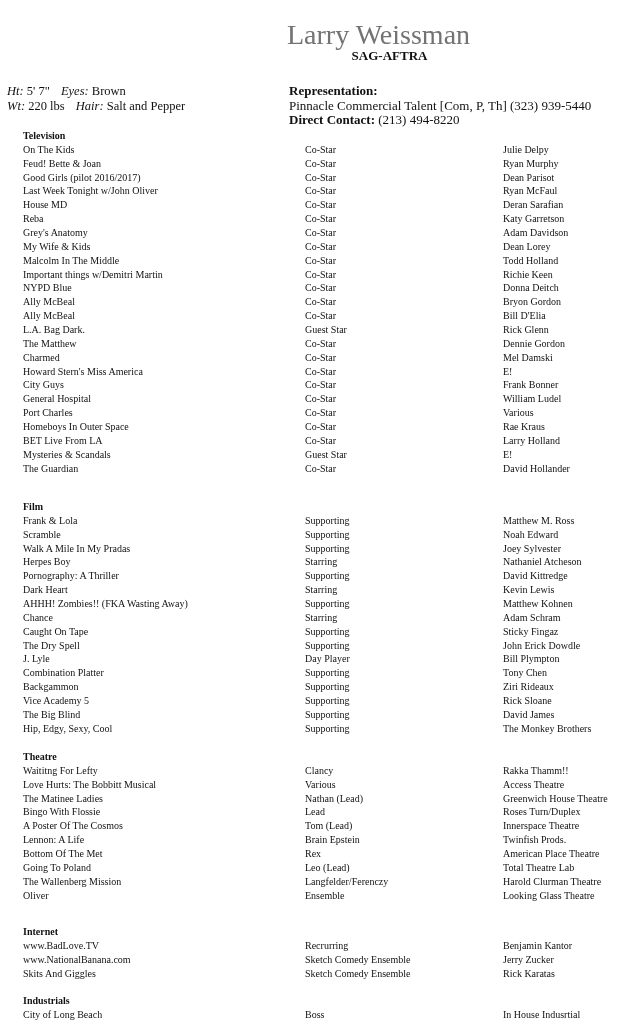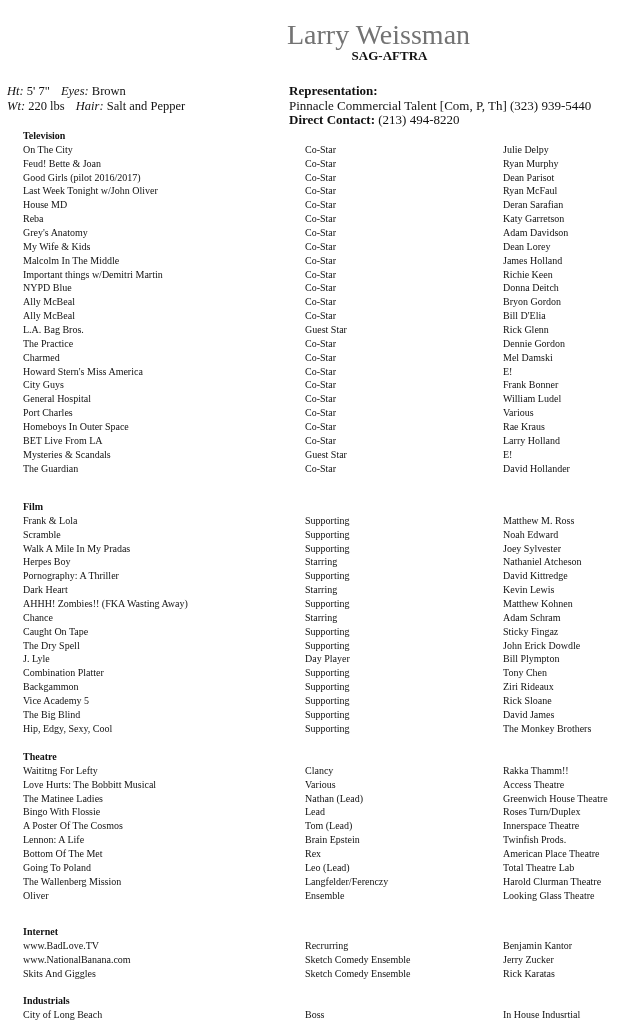--- a/index.html
+++ b/index.html
@@ -110,21 +110,21 @@
   <div>
     <b>Direct Contact:</b>
     <span>(213) 494-8220</span>
   </div>
 </div>
 
 <div id="sections">
     <div class="section" style="top: 129px;">
       <div class="section-title">Television</div>
       <div class="credit-row">
-        <span class="col-title">On The City</span>
+        <span class="col-title">On The Kids</span>
         <span class="col-role">Co-Star</span>
         <span class="col-director">Julie Delpy</span>
       </div>
       <div class="credit-row">
         <span class="col-title">Feud! Bette &amp; Joan</span>
         <span class="col-role">Co-Star</span>
         <span class="col-director">Ryan Murphy</span>
       </div>
       <div class="credit-row">
         <span class="col-title">Good Girls (pilot 2016/2017)</span>
@@ -152,21 +152,21 @@
         <span class="col-director">Adam Davidson</span>
       </div>
       <div class="credit-row">
         <span class="col-title">My Wife &amp; Kids</span>
         <span class="col-role">Co-Star</span>
         <span class="col-director">Dean Lorey</span>
       </div>
       <div class="credit-row">
         <span class="col-title">Malcolm In The Middle</span>
         <span class="col-role">Co-Star</span>
-        <span class="col-director">James Holland</span>
+        <span class="col-director">Todd Holland</span>
       </div>
       <div class="credit-row">
         <span class="col-title">Important things w/Demitri Martin</span>
         <span class="col-role">Co-Star</span>
         <span class="col-director">Richie Keen</span>
       </div>
       <div class="credit-row">
         <span class="col-title">NYPD Blue</span>
         <span class="col-role">Co-Star</span>
         <span class="col-director">Donna Deitch</span>
@@ -175,26 +175,26 @@
         <span class="col-title">Ally McBeal</span>
         <span class="col-role">Co-Star</span>
         <span class="col-director">Bryon Gordon</span>
       </div>
       <div class="credit-row">
         <span class="col-title">Ally McBeal</span>
         <span class="col-role">Co-Star</span>
         <span class="col-director">Bill D'Elia</span>
       </div>
       <div class="credit-row">
-        <span class="col-title">L.A. Bag Bros.</span>
+        <span class="col-title">L.A. Bag Dark.</span>
         <span class="col-role">Guest Star</span>
         <span class="col-director">Rick Glenn</span>
       </div>
       <div class="credit-row">
-        <span class="col-title">The Practice</span>
+        <span class="col-title">The Matthew</span>
         <span class="col-role">Co-Star</span>
         <span class="col-director">Dennie Gordon</span>
       </div>
       <div class="credit-row">
         <span class="col-title">Charmed</span>
         <span class="col-role">Co-Star</span>
         <span class="col-director">Mel Damski</span>
       </div>
       <div class="credit-row">
         <span class="col-title">Howard Stern's Miss America</span>

